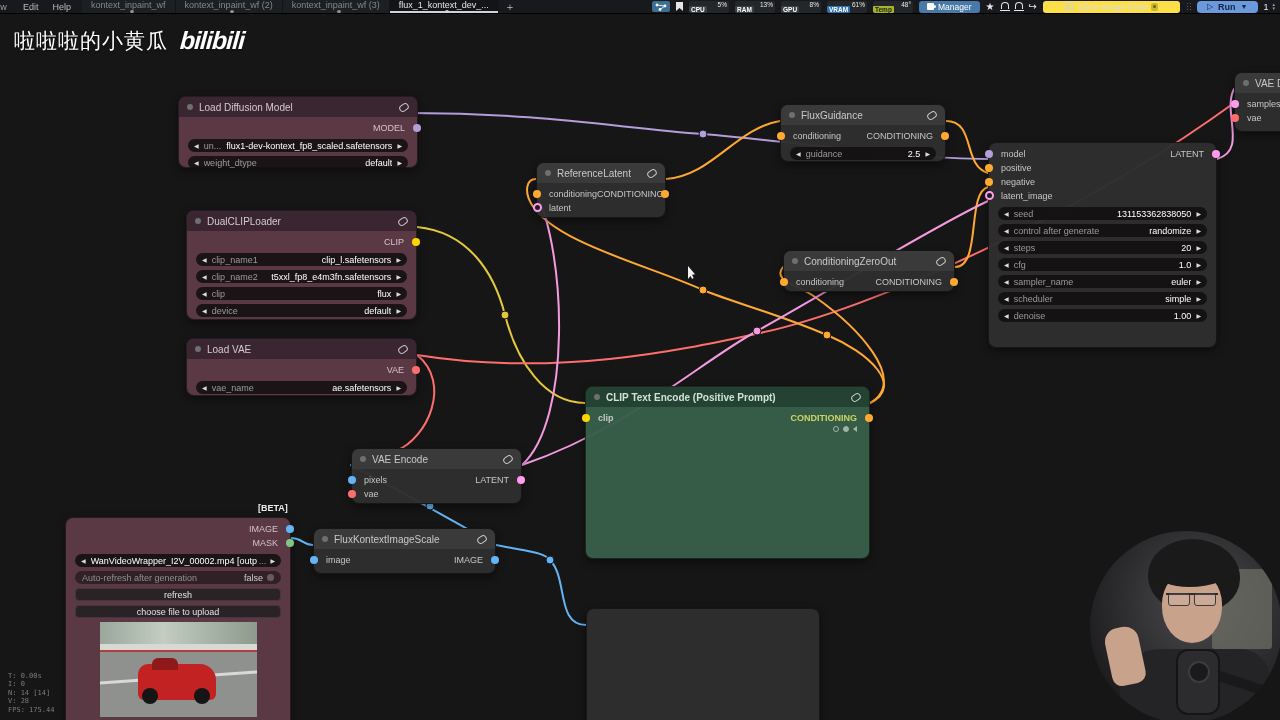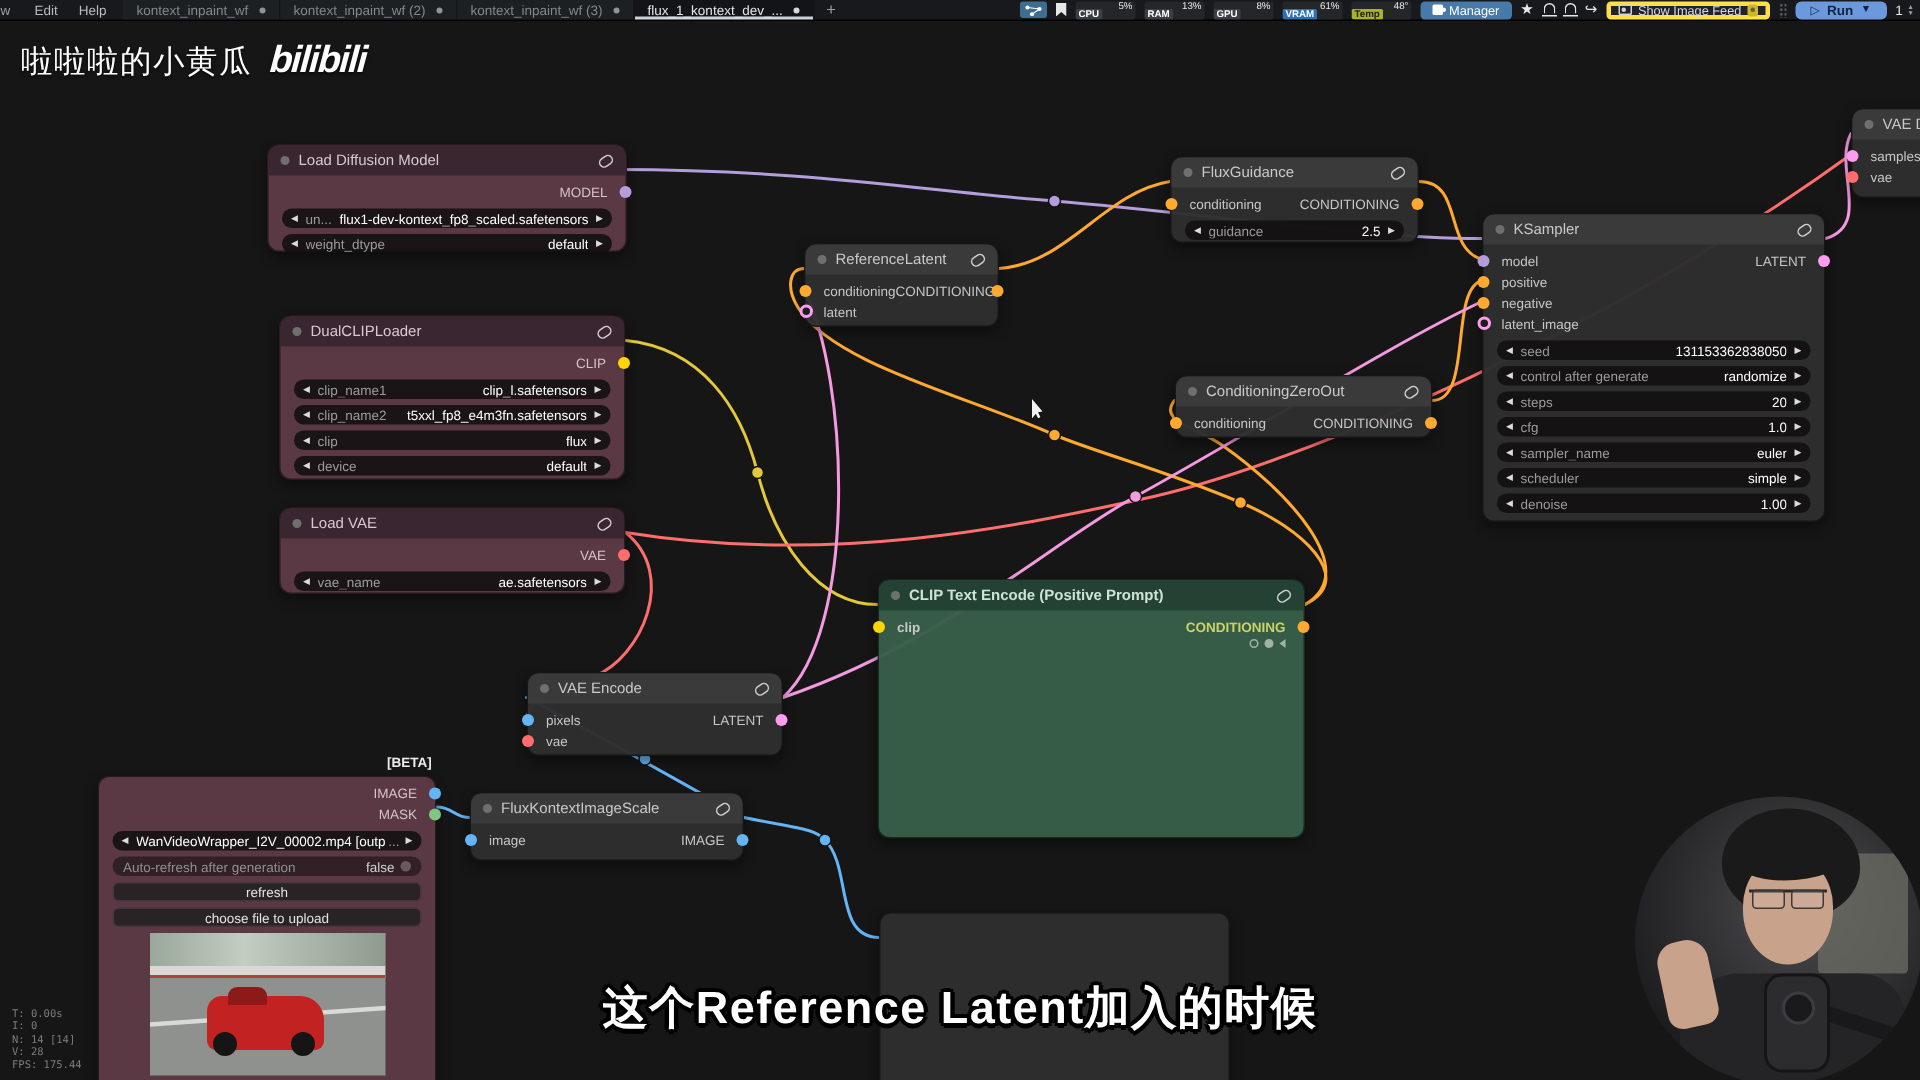--- a/index.html
+++ b/index.html
@@ -8,21 +8,21 @@
   #stage { position:relative; width:1280px; height:720px; overflow:hidden; }
 
   
   #topbar { position:absolute; top:0; left:0; right:0; height:14px; background:#17191c;
     display:flex; align-items:stretch; z-index:20; border-bottom:1px solid #000; font-size:9px; color:#9aa0a6; }
   .menu-clip { overflow:hidden; width:16px; display:flex; align-items:center; }
   .menu-clip span { margin-left:-30px; white-space:nowrap; }
   .menu-item { display:flex; align-items:center; padding:0 7px; color:#b6bcc2; }
   .tabs { display:flex; align-items:stretch; margin-left:4px; }
   .tab { display:flex; align-items:center; padding:0 9px; background:#1d2023; border-right:1px solid #121416;
-    color:#80878d; white-space:nowrap; }
+    color:#80878d; white-space:nowrap;flex-direction:column; }
   .tab .mod-dot { width:4px; height:4px; border-radius:50%; background:#8d9399; margin-left:7px; }
   .tab.active { background:#121418; color:#e3e6e9; box-shadow:inset 0 -2px 0 #ccd2d6; }
   .tab.active .mod-dot { background:#d4d8db; }
   .newtab { display:flex; align-items:center; padding:0 8px; color:#9aa0a6; font-size:11px; }
   .tb-right { margin-left:auto; display:flex; align-items:center; gap:6px; padding-right:4px; }
   .gicon-btn { width:18px; height:11px; background:#3d6e91; border-radius:2px; display:flex; align-items:center; justify-content:center; }
   .bookmark { width:7px; height:9px; background:#e6e6e6; clip-path:polygon(0 0,100% 0,100% 100%,50% 66%,0 100%); }
   .monitor { position:relative; width:40px; height:12px; background:#24272a; border-radius:2px; overflow:hidden; }
   .monitor .chip { position:absolute; left:0; bottom:0; font-size:6.5px; font-weight:bold; color:#fff;
     background:#3a3f44; padding:0 2px; line-height:7px; border-radius:1px; }
@@ -30,22 +30,22 @@
   .monitor.temp .chip { background:#a8b325; color:#222; }
   .monitor .val { position:absolute; right:2px; top:0; font-size:6.5px; color:#e8e8e8; line-height:7px; }
   .manager-btn { display:flex; align-items:center; gap:4px; background:#4779a9; color:#fff; border-radius:3px;
     padding:0 8px; height:12px; font-size:8.5px; }
   .puzzle { width:7px; height:7px; background:#fff; border-radius:1px; position:relative; }
   .puzzle::after { content:""; position:absolute; right:-2px; top:2px; width:3px; height:3px; background:#fff; border-radius:50%; }
   .star { color:#e8e8e8; font-size:10px; line-height:10px; }
   .bell { position:relative; width:8px; height:7px; border:1.3px solid #e6e6e6; border-bottom:none; border-radius:4px 4px 0 0; margin-top:-2px; }
   .bell::after { content:""; position:absolute; left:-2px; right:-2px; bottom:-2px; height:1.3px; background:#e6e6e6; }
   .share-ic { color:#e6e6e6; font-size:10px; line-height:10px; }
-  .feed-group { display:flex; align-items:center; gap:4px; background:#202327; border:3px solid #fde047;
-    border-radius:3px; padding:0 5px; height:12px; color:#d9dcdf; font-size:8.5px; }
+  .feed-group { display:flex; align-items:center; gap:4px; background:#202327; border:6px solid #fde047;
+    border-radius:3px; padding:0 16px; height:12px; color:#d9dcdf; font-size:8.5px; }
   .feed-ic { width:9px; height:7px; border:1px solid #cfd2d5; border-radius:1px; position:relative; }
   .feed-ic::after { content:""; position:absolute; left:1px; top:1px; width:3px; height:3px; border-radius:50%; background:#cfd2d5; }
   .feed-lock { width:7px; height:8px; background:#c9b832; border-radius:2px; position:relative; }
   .feed-lock::after { content:""; position:absolute; left:2px; top:2px; width:3px; height:3px; background:#6e6214; border-radius:50%; }
   .drag-dots { width:5px; height:10px; background:radial-gradient(#5b6066 0.8px, transparent 0.9px); background-size:3px 3px; }
   .run-btn { display:flex; align-items:center; gap:5px; background:#6a9add; border-radius:4px; height:12px;
     padding:0 10px; color:#13233f; font-weight:bold; font-size:9px; }
   .run-btn .play { font-size:8px; }
   .run-btn .chev { font-size:7px; }
   .batch { display:flex; align-items:center; gap:3px; color:#e8e8e8; font-size:9px; }
@@ -400,25 +400,20 @@
         <div class="n-body">
           <div class="n-row">
             <span class="dot in" style="background: rgb(255, 169, 49);"></span>
             <span class="in-label">conditioning</span>
             <span class="out-label">CONDITIONING</span>
             <span class="dot out" style="background: rgb(255, 169, 49);"></span>
           </div>
         </div>
       </div>
     <div class="node" style="left:988px;top:128px;width:229px;height:206px">
-        <div class="n-head">
-          <span class="n-collapse"></span>
-          <span class="n-title">KSampler</span>
-          <span class="n-link"></span>
-        </div>
         <div class="n-body">
           <div class="n-row">
             <span class="dot in" style="background: rgb(179, 157, 219);"></span>
             <span class="in-label">model</span>
             <span class="out-label">LATENT</span>
             <span class="dot out" style="background: rgb(255, 156, 240);"></span>
           </div>
           <div class="n-row">
             <span class="dot in" style="background: rgb(255, 169, 49);"></span>
             <span class="in-label">positive</span>
@@ -583,21 +578,20 @@
       </div>
 
     <div id="beta-badge" style="left:258px;top:489px">[BETA]</div>
   </div>
 
   <div id="watermark">
     <span class="wm-name">啦啦啦的小黄瓜</span>
     <span class="wm-logo">bilibili</span>
   </div>
 
-  <div id="subtitle">这个Reference Latent加入的时候</div>
 
   <div id="stats">
     <div>T: 0.00s</div>
     <div>I: 0</div>
     <div>N: 14 [14]</div>
     <div>V: 28</div>
     <div>FPS: 175.44</div>
   </div>
 
   <div id="webcam">

